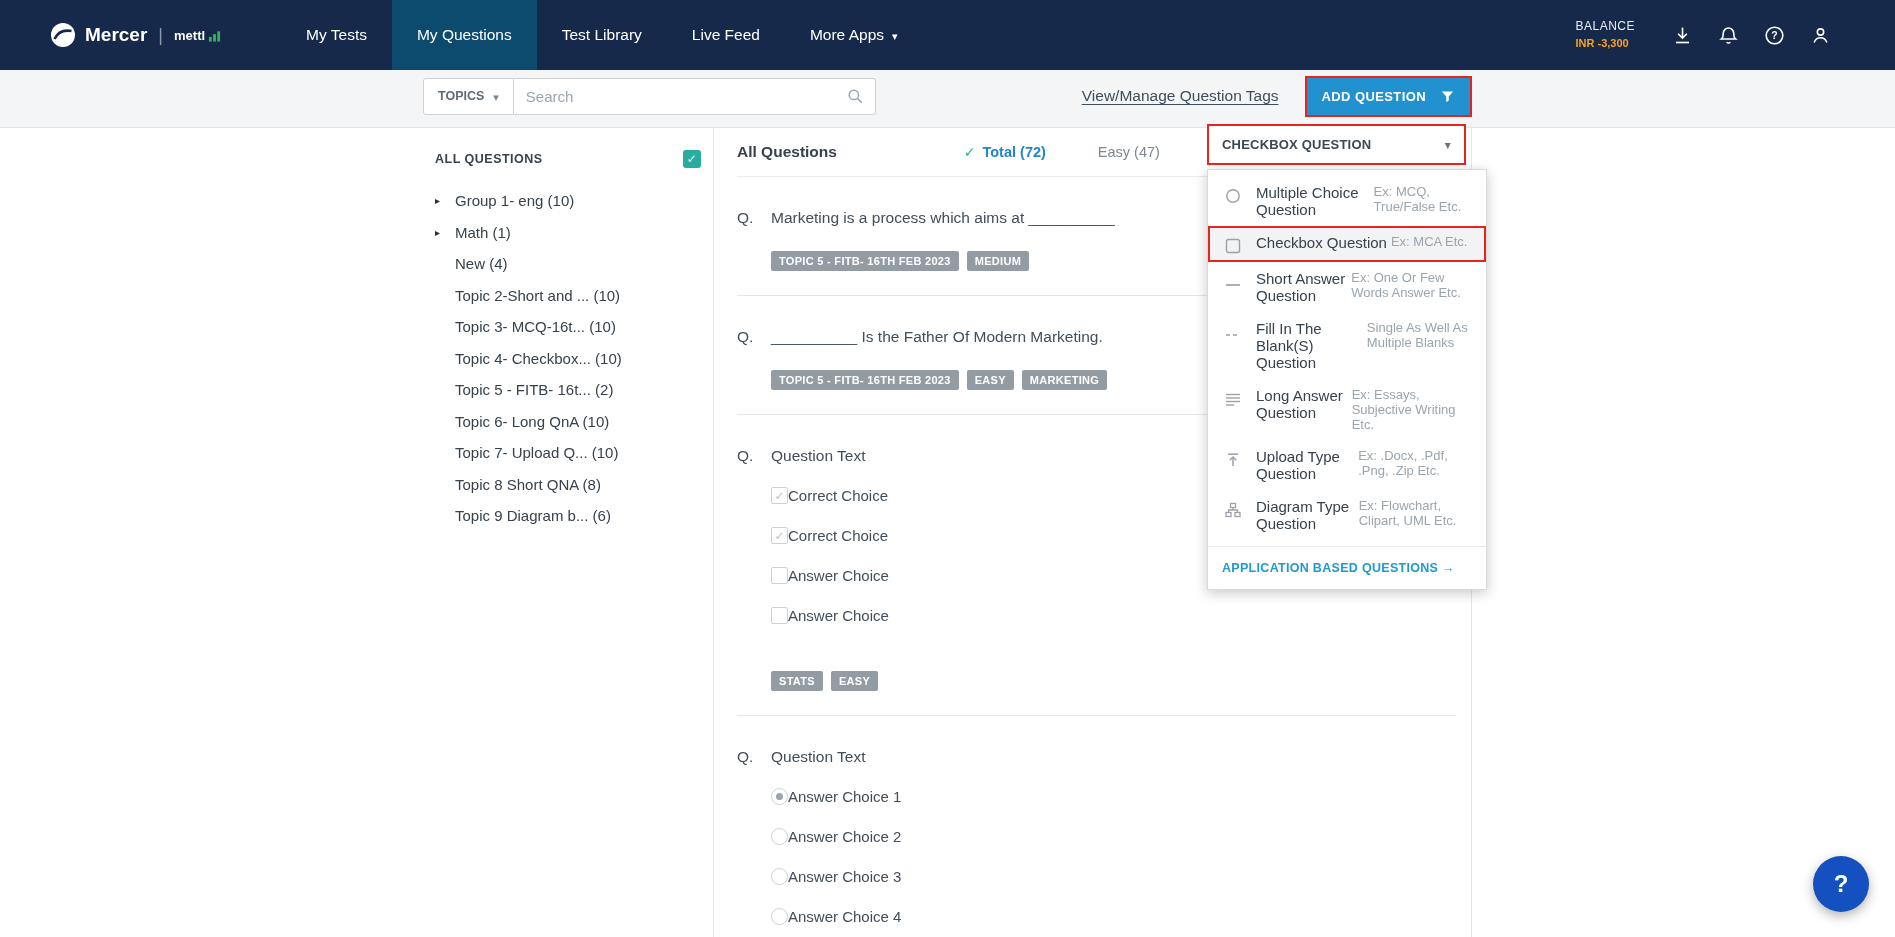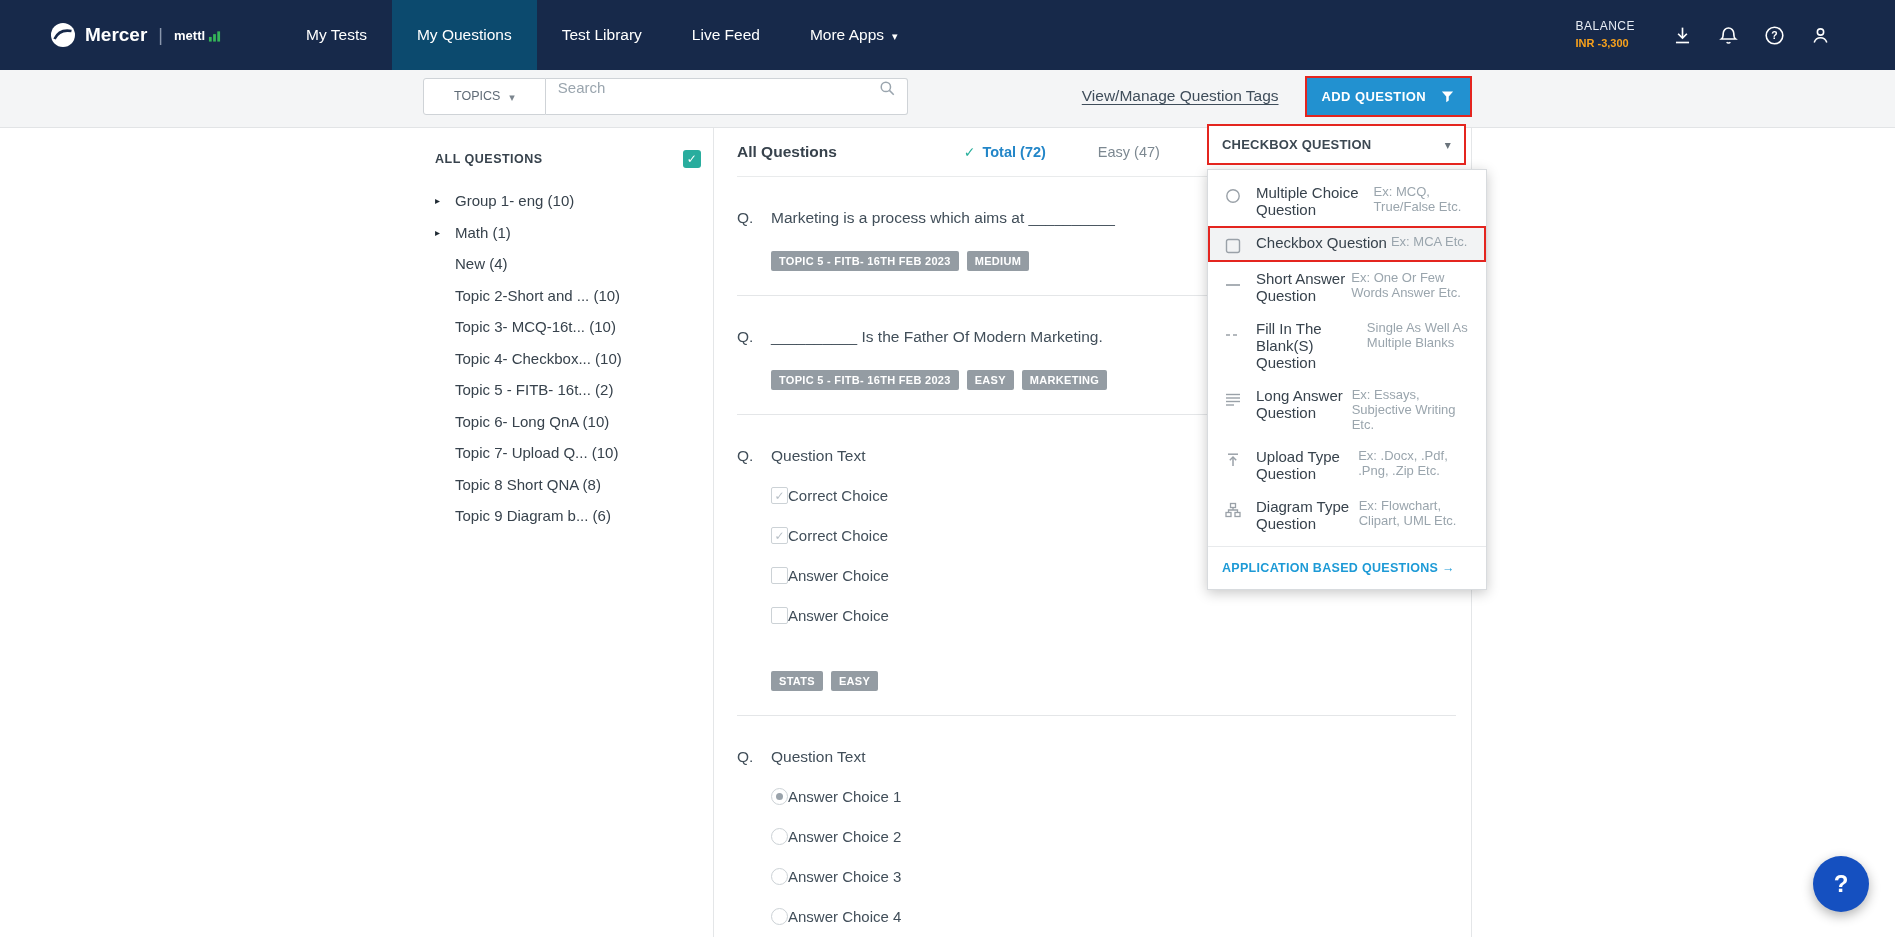--- a/index.html
+++ b/index.html
@@ -25,24 +25,24 @@
   .balance { margin-right:24px; }
   .balance-label { display:block; font-size:12px; color:#e8edf5; letter-spacing:.5px; }
   .balance-value { font-size:11px; font-weight:700; color:#f9a21b; white-space:nowrap; }
   .nav-icon { width:46px; display:flex; justify-content:center; align-items:center; cursor:pointer; }
 
   
   .toolbar { position:absolute; top:65px; left:0; right:0; height:63px; background:#f4f5f6;
              border-bottom:1px solid #e2e4e6; display:flex; align-items:center;
              padding:0 423px; z-index:35; }
   .topics-btn { height:37px; background:#fff; border:1px solid #cfd3d7; border-radius:3px 0 0 3px;
-                display:flex; align-items:center; gap:9px; padding:0 30px; font-size:12.5px;
-                color:#5f6b76; cursor:pointer; white-space:nowrap; }
+                display:flex; align-items:center; gap:9px; padding:0 14px; font-size:12.5px;
+                color:#5f6b76; cursor:pointer; white-space:nowrap;font-weight:bold; }
   .search-box { height:37px; width:362px; background:#fff; border:1px solid #cfd3d7;
-                border-left:none; border-radius:0 3px 3px 0; display:flex; align-items:flex-start;
+                border-left:none; border-radius:0 3px 3px 0; display:flex; align-items:center;
                 padding:0 11px 0 12px; }
   .search-box input { border:none; outline:none; flex:1; font-size:15px; color:#444;
                       font-family:inherit; background:transparent; }
   .search-box input::placeholder { color:#9aa5ae; }
   .manage-tags { margin-left:auto; font-size:15.5px; color:#3f4d5a; cursor:pointer;
                  text-decoration:underline; text-underline-offset:3px; white-space:nowrap; }
   .add-q-wrap { margin-left:26px; border:2px solid #e4251f; }
   .add-q { height:37px; background:#2291d0; color:#fff; border:none; font-family:inherit;
            font-weight:700; font-size:13px; letter-spacing:.4px; display:flex; align-items:center;
            gap:14px; padding:0 15px; cursor:pointer; }

